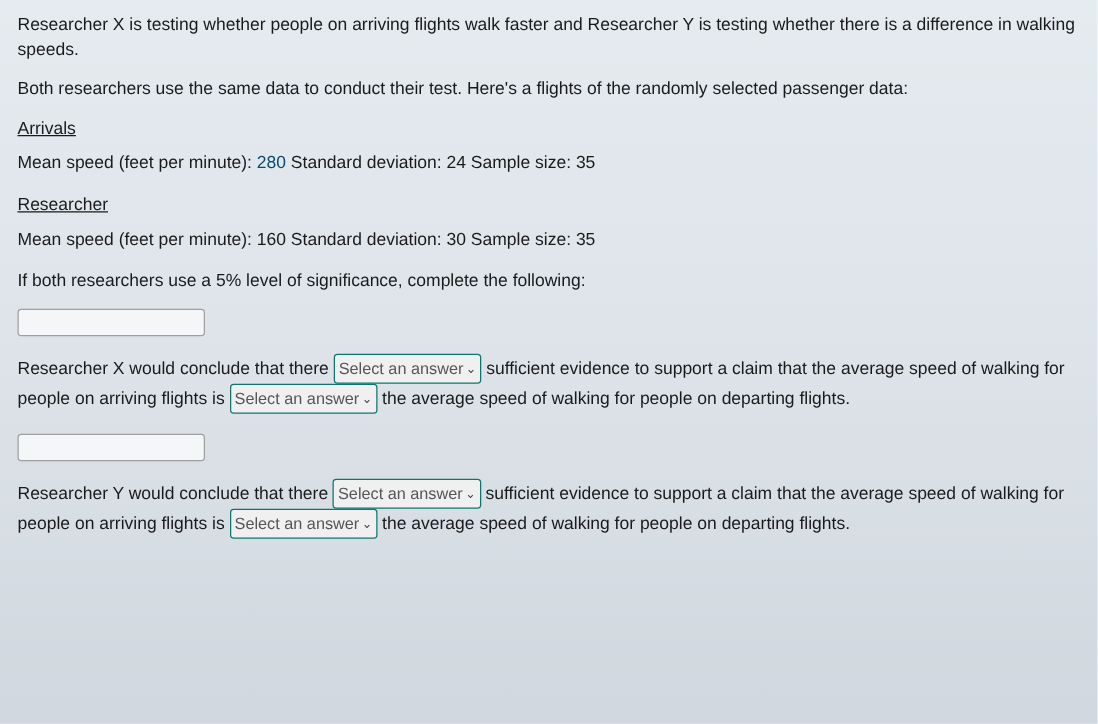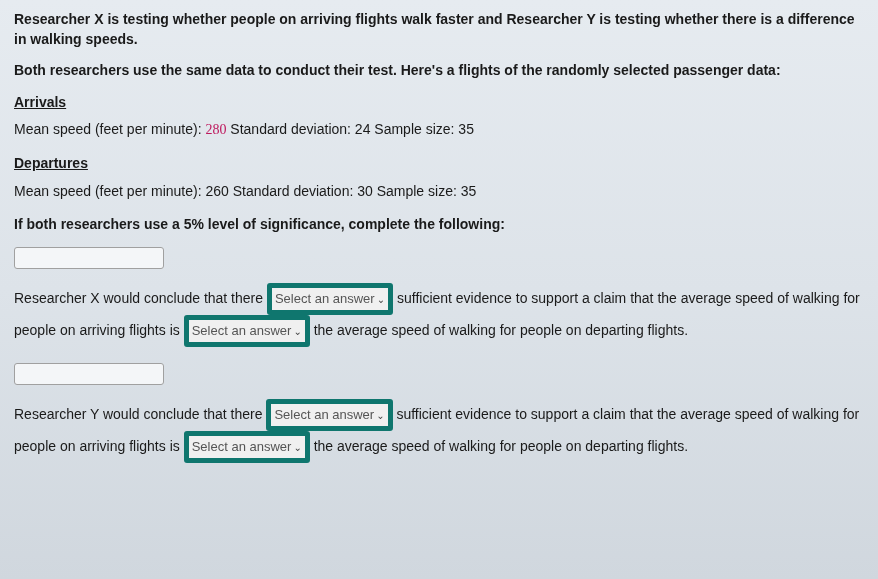--- a/index.html
+++ b/index.html
@@ -13,53 +13,51 @@
       font-family: Verdana, Geneva, sans-serif;
       font-size: 14px;
       background: linear-gradient(180deg, #e6ebf0 0%, #dde3e9 50%, #d0d7de 100%);
       color: #1a1a1a;
       padding: 10px 14px 8px 14px;
       line-height: 1.4;
       overflow: hidden;
     }
     .paragraph {
       margin-bottom: 12px;
-      font-weight: bold;
     }
     .underline-heading {
       text-decoration: underline;
-      font-weight: bold;
+      font-weight: normal;
       margin-bottom: 8px;
       display: inline-block;
     }
     .stats-line {
       margin-bottom: 14px;
     }
     .red-value {
-      color: #be185d;
-      font-family: Liberation Serif, serif;
+      color: #0c4a6e;
     }
     .prompt-row {
       margin-bottom: 14px;
       display: block;
     }
     .input-field {
       display: inline-block;
       width: 150px;
       height: 22px;
       border: 1px solid #a0a0a0;
       border-radius: 3px;
       background: #f4f6f8;
       vertical-align: middle;
       padding: 2px 4px;
       font-size: 13px;
     }
     .select-field {
       display: inline-block;
-      border: 5px solid #0f766e;
+      border: 1px solid #0f766e;
       border-radius: 3px;
       background: #f0f0f0;
       font-size: 13px;
       padding: 1px 3px 1px 3px;
       vertical-align: baseline;
       position: relative;
       color: #555;
     }
     .chevron {
       display: inline-block;
@@ -88,24 +86,24 @@
 <div class="paragraph">Researcher X is testing whether people on arriving flights walk faster and Researcher Y is testing whether there is a difference in walking speeds.</div>
 
 <div class="paragraph">Both researchers use the same data to conduct their test.  Here's a flights of the randomly selected passenger data:</div>
 
 <div class="underline-heading">Arrivals</div>
 
 <div class="stats-line">
   <span>Mean speed (feet per minute): </span><span class="red-value">280</span><span> Standard deviation: 24 Sample size: 35</span>
 </div>
 
-<div class="underline-heading">Departures</div>
+<div class="underline-heading">Researcher</div>
 
 <div class="stats-line">
-  <span>Mean speed (feet per minute): </span><span>260</span><span> Standard deviation: 30 Sample size: 35</span>
+  <span>Mean speed (feet per minute): </span><span>160</span><span> Standard deviation: 30 Sample size: 35</span>
 </div>
 
 <div class="paragraph section-gap">If both researchers use a 5% level of significance, complete the following:</div>
 
 <div class="prompt-row">
   <input class="input-field" type="text" style="">
 </div>
 
 <div class="conclusion">
   <span class="inline-text">Researcher X would conclude that there </span><span class="select-field"><span>Select an answer</span><span class="chevron">⌄</span></span><span class="inline-text"> sufficient evidence to support a claim that the average speed of walking for people on arriving flights is </span><span class="select-field"><span>Select an answer</span><span class="chevron">⌄</span></span><span class="inline-text"> the average speed of walking for people on departing flights.</span>

